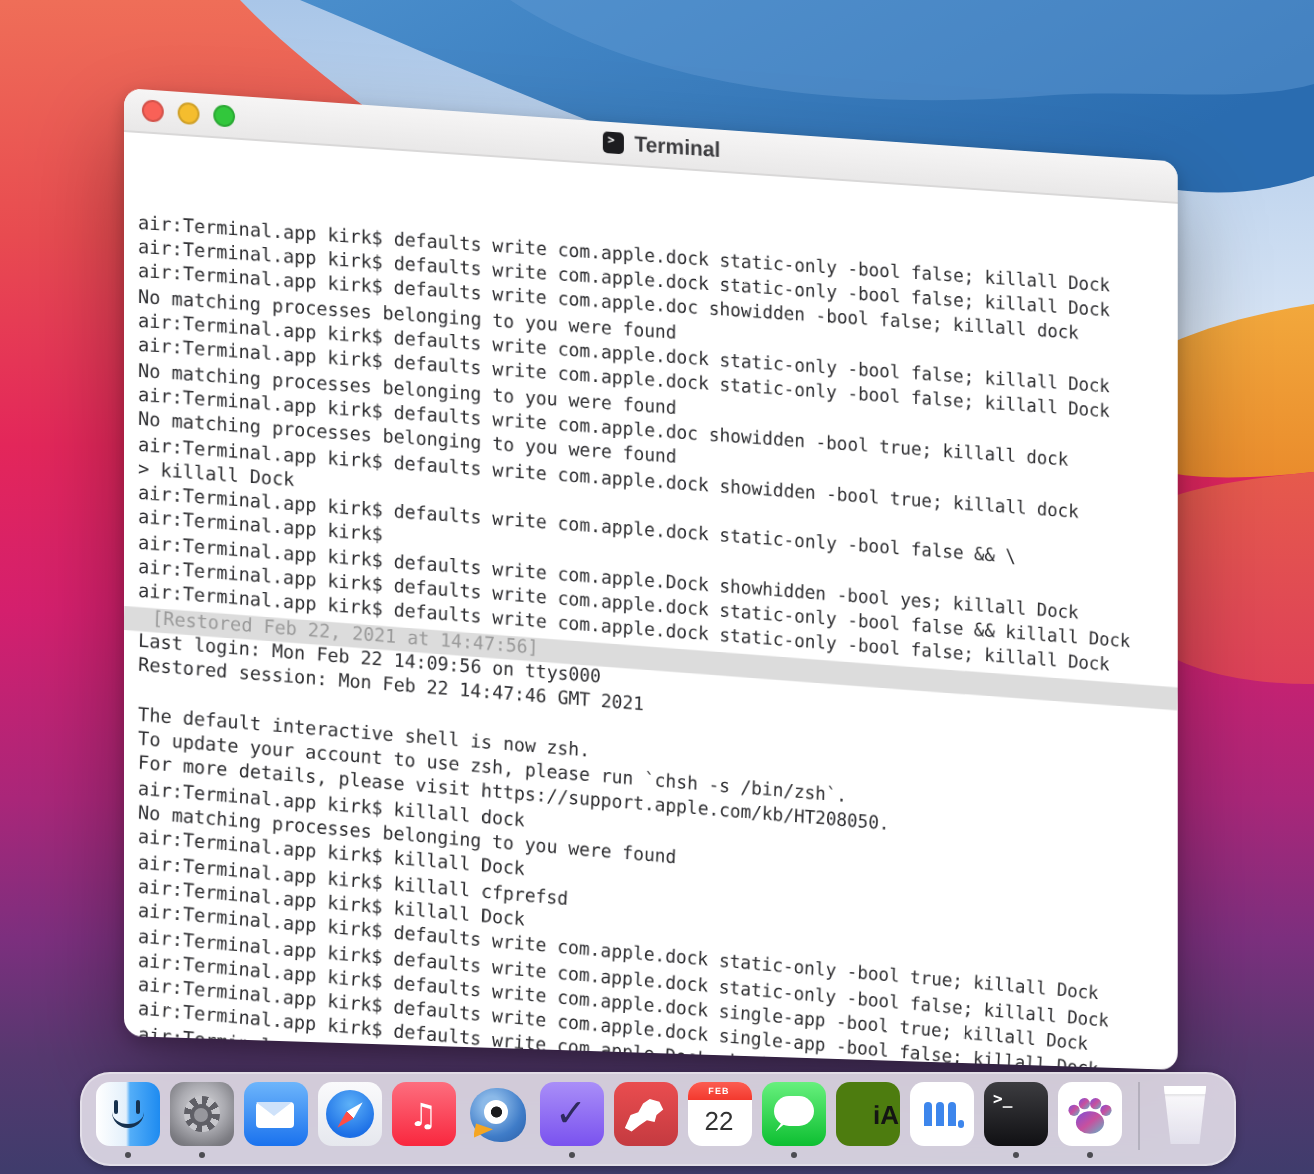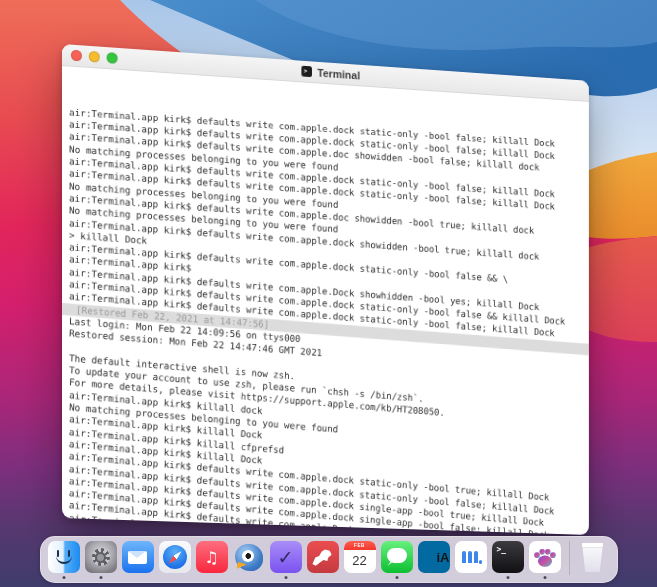--- a/index.html
+++ b/index.html
@@ -116,21 +116,21 @@
   .ic-cal{background:#fff;display:flex;flex-direction:column;}
   .cal-top{height:9px;background:linear-gradient(180deg,#fc5d51,#f3392e);color:#fff;
     font-size:4.5px;line-height:9px;text-align:center;font-weight:bold;letter-spacing:0.6px;}
   .cal-day{flex:1;font-size:13px;color:#333;text-align:center;line-height:21px;}
   
   .ic-msg{background:linear-gradient(180deg,#67f07d,#0dbf31);}
   .ic-msg::before{content:"";position:absolute;left:6px;top:7px;width:20px;height:15px;background:#fff;border-radius:8px;}
   .ic-msg::after{content:"";position:absolute;left:7px;top:19px;width:7px;height:6px;background:#fff;
     clip-path:polygon(0 100%,100% 0,60% 0);}
   
-  .ic-ia{background:#0369a1;display:flex;align-items:center;justify-content:center;padding-left:20px;}
+  .ic-ia{background:#4d7c0f;display:flex;align-items:center;justify-content:center;padding-left:20px;}
   .ia-text{font-size:13px;font-weight:bold;color:#141414;}
   .ia-caret{width:2.5px;height:15px;background:#3a7bf6;margin-left:1px;}
   
   .ic-mime{background:#fff;}
   .ic-mime::before{content:"";position:absolute;left:7px;top:10px;width:4px;height:12px;
     border-radius:2px 2px 0 0;background:#3d86ec;box-shadow:6px 0 0 #3d86ec,12px 0 0 #3d86ec;}
   .ic-mime::after{content:"";position:absolute;left:24px;top:19px;width:3.5px;height:3.5px;border-radius:50%;background:#3d86ec;}
   
   .ic-term{background:linear-gradient(180deg,#3c3c40,#101013);}
   .term-glyph{position:absolute;left:5px;top:4px;color:#fff;font:bold 8px/10px "DejaVu Sans Mono",monospace;}

